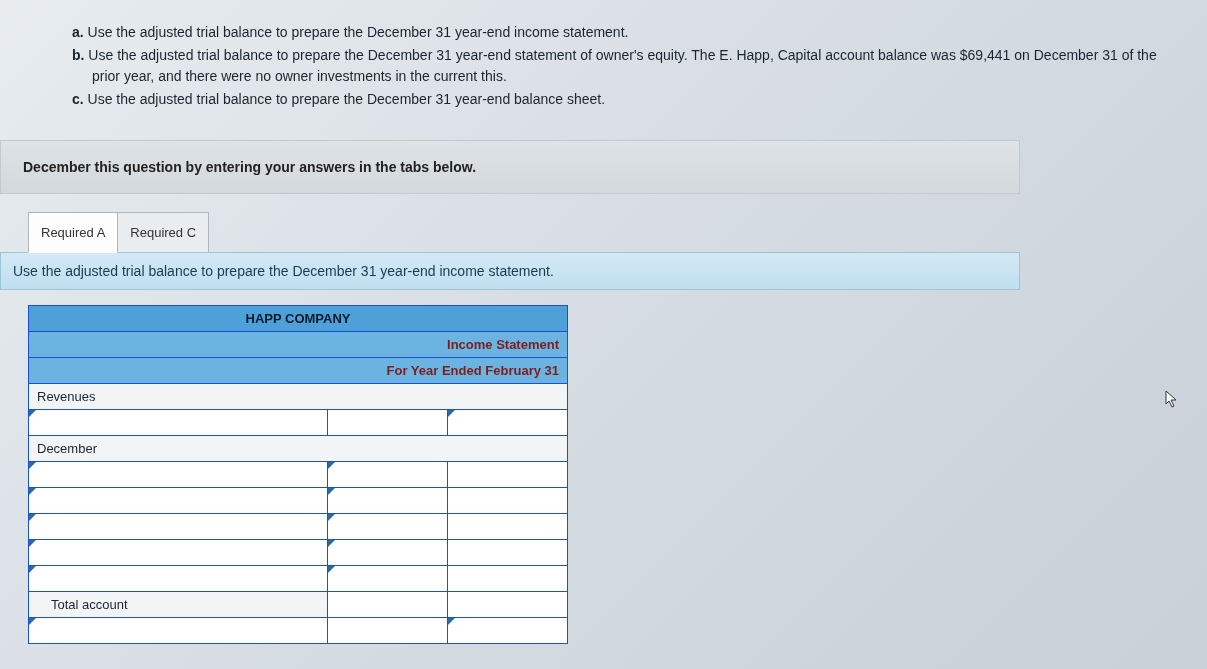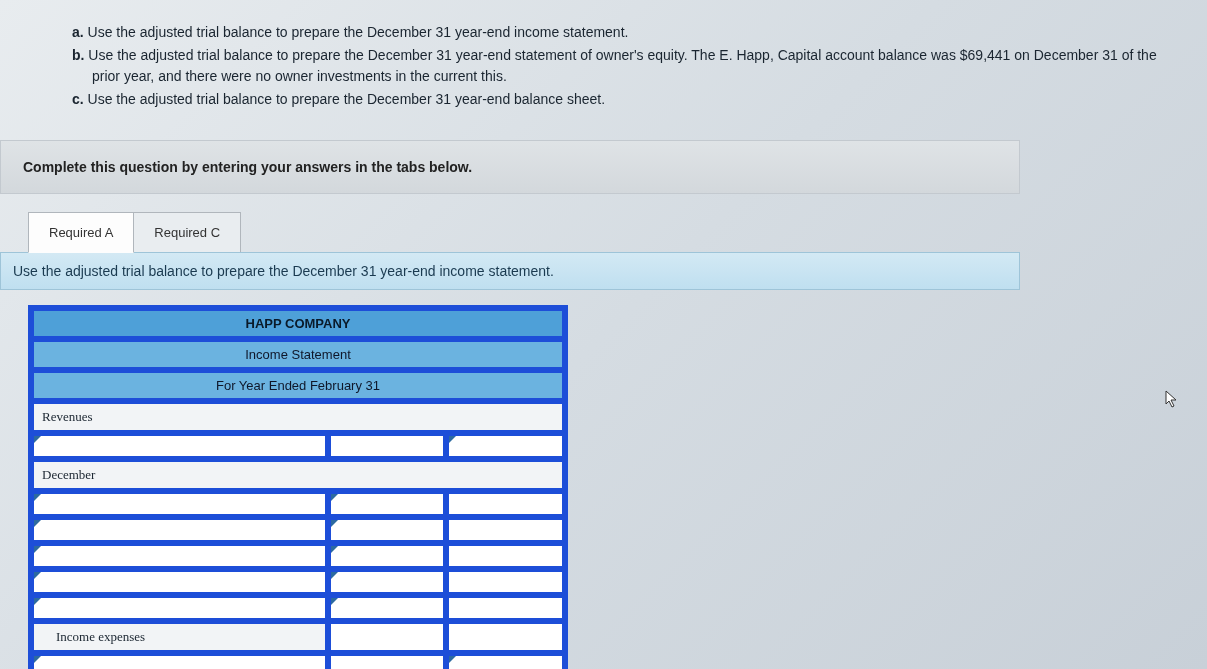--- a/index.html
+++ b/index.html
@@ -37,21 +37,21 @@
     color: #222;
     width: 1020px;
   }
   .tabs {
     display: flex;
     margin: 18px 0 0 28px;
   }
   .tab {
     border: 1px solid #b0b6bc;
     background: #e9edf0;
-    padding: 12px 20px;
+    padding: 12px 12px;
     font-size: 13px;
     color: #333;
     cursor: pointer;
     margin-right: -1px;
   }
   .tab.active {
     background: #fdfdfd;
     border-bottom: 1px solid #fdfdfd;
     position: relative;
     z-index: 2;
@@ -65,40 +65,39 @@
     position: relative;
     top: -1px;
   }
   .statement-table {
     border-collapse: collapse;
     margin: 14px 0 0 28px;
     width: 540px;
     background: #fff;
   }
   .statement-table td, .statement-table th {
-    border: 6px solid #1d4ed8;
+    border: 1px solid #1d4ed8;
     padding: 5px 8px;
     height: 26px;
     font-size: 13px;
   }
   .hdr td {
     background: #4ea0d8;
     color: #0a1a2a;
     font-weight: bold;
     text-align: center;
   }
   .hdr2 td {
     background: #6bb3e0;
-    color: #0f172a;
-    font-weight: normal;
-    text-align: center;
+    color: #7f1d1d;
+    font-weight: bold;
+    text-align: right;
   }
   .section-label {
     background: #f2f4f6;
-    font-family: Liberation Serif, serif;
   }
   .input-cell {
     background: #fff;
     position: relative;
   }
   .dd-tick {
     position: absolute;
     left: 0;
     top: 0;
     width: 0; height: 0;
@@ -132,21 +131,21 @@
     <li>
       <b>b.</b>
       <span>Use the adjusted trial balance to prepare the December 31 year-end statement of owner's equity. The E. Happ, Capital account balance was $69,441 on December 31 of the </span><span class="q-italic">prior year</span><span>, and there were no owner investments in the current this.</span>
     </li>
     <li>
       <b>c.</b>
       <span>Use the adjusted trial balance to prepare the December 31 year-end balance sheet.</span>
     </li>
   </ul>
 
-  <div class="instruction-bar">Complete this question by entering your answers in the tabs below.</div>
+  <div class="instruction-bar">December this question by entering your answers in the tabs below.</div>
 
   <div class="tabs">
     <div class="tab active">Required A</div>
     <div class="tab">Required C</div>
   </div>
 
   <div class="tab-desc">Use the adjusted trial balance to prepare the December 31 year-end income statement.</div>
 
   <table class="statement-table">
     <tbody>
@@ -215,21 +214,21 @@
     <tr>
       <td class="input-cell col-desc">
             <span class="dd-tick"></span>
           </td>
       <td class="input-cell col-amt1">
             <span class="dd-tick"></span>
           </td>
       <td class="input-cell col-amt2"></td>
     </tr>
     <tr>
-      <td class="section-label indent">Income expenses</td>
+      <td class="section-label indent">Total account</td>
       <td class="input-cell col-amt1"></td>
       <td class="input-cell col-amt2"></td>
     </tr>
     <tr>
       <td class="input-cell col-desc">
             <span class="dd-tick"></span>
           </td>
       <td class="input-cell col-amt1"></td>
       <td class="input-cell col-amt2">
             <span class="dd-tick"></span>

